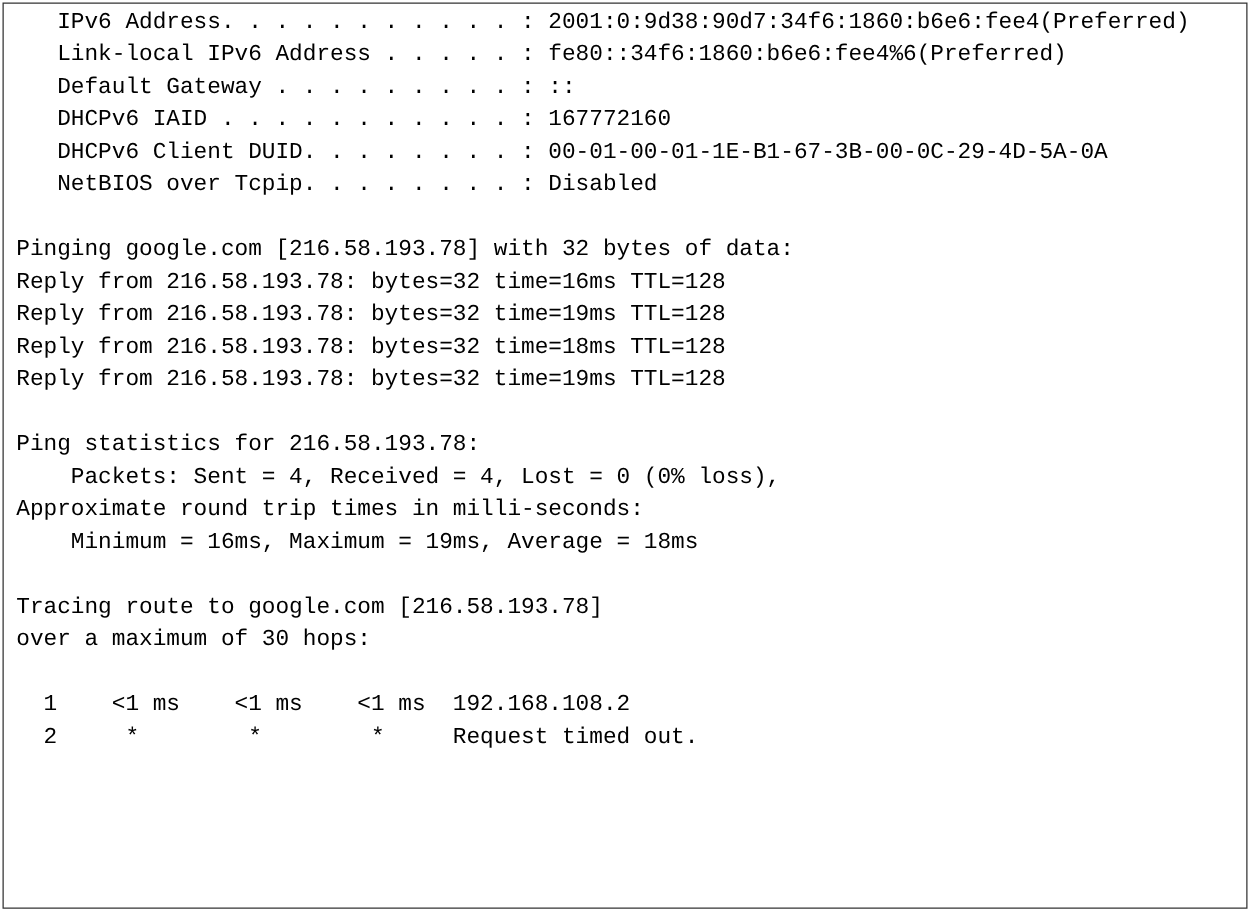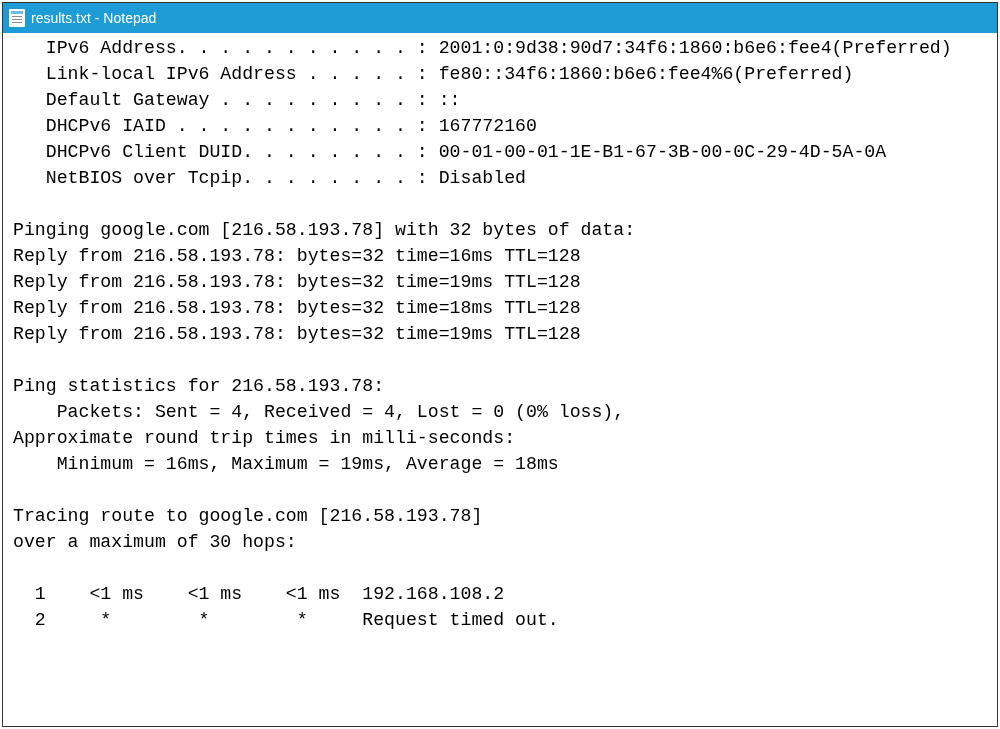--- a/index.html
+++ b/index.html
@@ -84,24 +84,20 @@
     line-height: 26px;
     white-space: pre;
     color: #000000;
   }
 </style>
 </head>
 <body>
 
 <div class="window">
 
-  <div class="titlebar">
-    <span class="titlebar-icon"></span>
-    <span>results.txt - Notepad</span>
-  </div>
 
 
   <div class="content">   IPv6 Address. . . . . . . . . . . : 2001:0:9d38:90d7:34f6:1860:b6e6:fee4(Preferred)
    Link-local IPv6 Address . . . . . : fe80::34f6:1860:b6e6:fee4%6(Preferred)
    Default Gateway . . . . . . . . . : ::
    DHCPv6 IAID . . . . . . . . . . . : 167772160
    DHCPv6 Client DUID. . . . . . . . : 00-01-00-01-1E-B1-67-3B-00-0C-29-4D-5A-0A
    NetBIOS over Tcpip. . . . . . . . : Disabled
 
 Pinging google.com [216.58.193.78] with 32 bytes of data:

